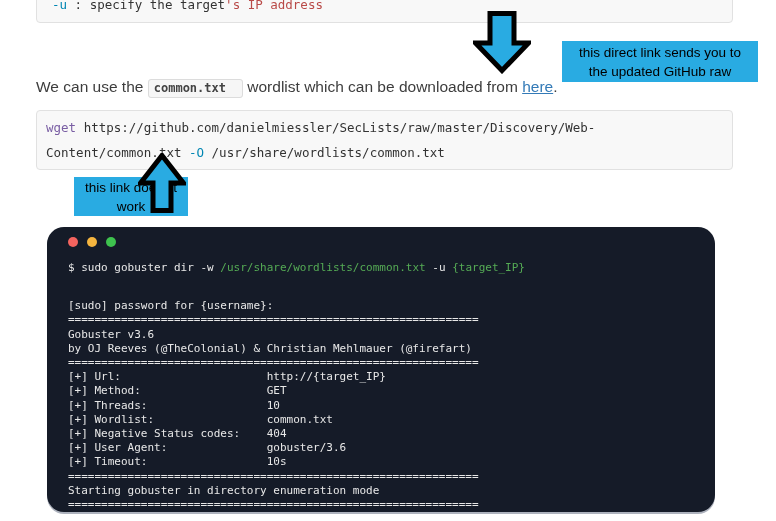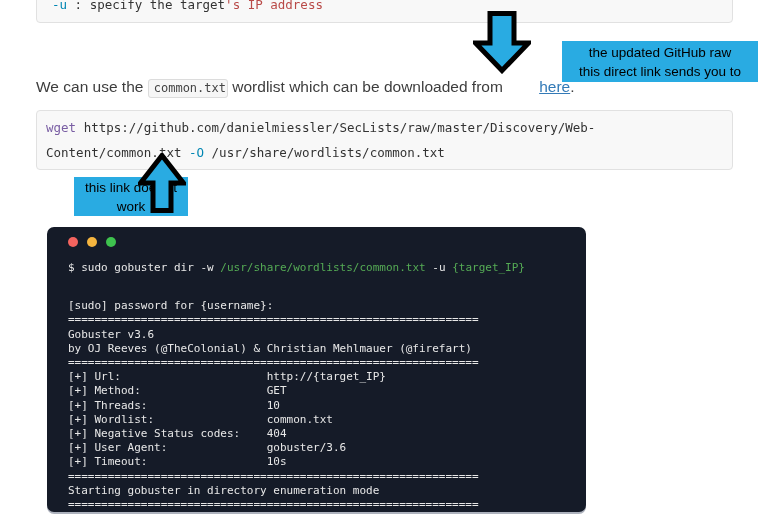--- a/index.html
+++ b/index.html
@@ -50,28 +50,28 @@
     font-size: 15.5px;
     line-height: 19px;
     color: var(--body-text);
   }
   #intro code {
     font-family: "DejaVu Sans Mono", monospace;
     font-size: 12px;
     background: #f6f6f6;
     border: 1px solid #dcdcdc;
     border-radius: 3px;
-    padding: 1px 1px 2px 5px;
+    padding: 1px 16px 2px 5px;
     color: #444444;
+    font-weight: bold;
   }
   #intro a {
     color: var(--link);
     text-decoration: underline;
     cursor: pointer;
-    margin-left: 32px;
   }
 
   
   .annot {
     position: absolute;
     background: var(--annotation-bg);
     color: #000000;
     font-size: 13.5px;
     line-height: 19px;
     text-align: center;
@@ -82,23 +82,23 @@
   #annot-broken-link { left: 30px; top: 177px; width: 114px; height: 39px; margin-left: 44px; }
 
   .arrow { position: absolute; }
   #down-arrow { left: 473px; top: 11px; z-index: 5; }
   #up-arrow   { left: 138px; top: 153px; z-index: 5; }
 
   
   #terminal {
     position: absolute;
     left: 47px; top: 227px;
-    width: 539px; height: 285px;
+    width: 668px; height: 285px;
     background: var(--terminal-bg);
-    border-radius: 7px;
+    border-radius: 17px;
     padding: 10px 18px 0 21px;
     box-shadow: 0 2px 0 0 rgba(105, 115, 135, 0.55);
     overflow: hidden;
   }
   #traffic-lights { display: flex; gap: 9px; height: 10px; }
   .dot { width: 10px; height: 10px; border-radius: 50%; display: inline-block; }
   #terminal pre {
     font-family: "DejaVu Sans Mono", monospace;
     font-size: 11px;
     line-height: 14.2px;
@@ -111,22 +111,22 @@
 </head>
 <body>
 
 <div id="top-code" class="codeblock"><div><span class="c-blue">-u</span><span class="c-text"> : specify the target</span><span class="c-red">'s IP address</span></div></div>
 
 <svg id="down-arrow" class="arrow" width="58" height="63" viewBox="0 0 58 63">
   <polygon points="17,2.5 41,2.5 41,32 55.5,32 29,59.5 2.5,32 17,32" fill="var(--annotation-bg)" stroke="#000000" stroke-width="5" stroke-linejoin="miter"></polygon>
 </svg>
 
 <div id="annot-github-raw" class="annot">
+  <div>this direct link sends you to</div>
   <div>the updated GitHub raw</div>
-  <div>this direct link sends you to</div>
 </div>
 
 <p id="intro">
   <span>We can use the </span><code>common.txt</code><span> wordlist which can be downloaded from </span><a href="#">here</a><span>.</span>
 </p>
 
 <div id="wget-code" class="codeblock"><div><span class="c-purple">wget</span><span class="c-text"> https://github.com/danielmiessler/SecLists/raw/master/Discovery/Web-</span></div><div><span class="c-text">Content/common.txt </span><span class="c-blue">-O</span><span class="c-text"> /usr/share/wordlists/common.txt</span></div></div>
 
 <svg id="up-arrow" class="arrow" width="48" height="60" viewBox="0 0 48 60">
   <polygon points="24,2.5 45.5,30 33,30 33,57.5 15,57.5 15,30 2.5,30" fill="var(--annotation-bg)" stroke="#000000" stroke-width="5" stroke-linejoin="miter"></polygon>

